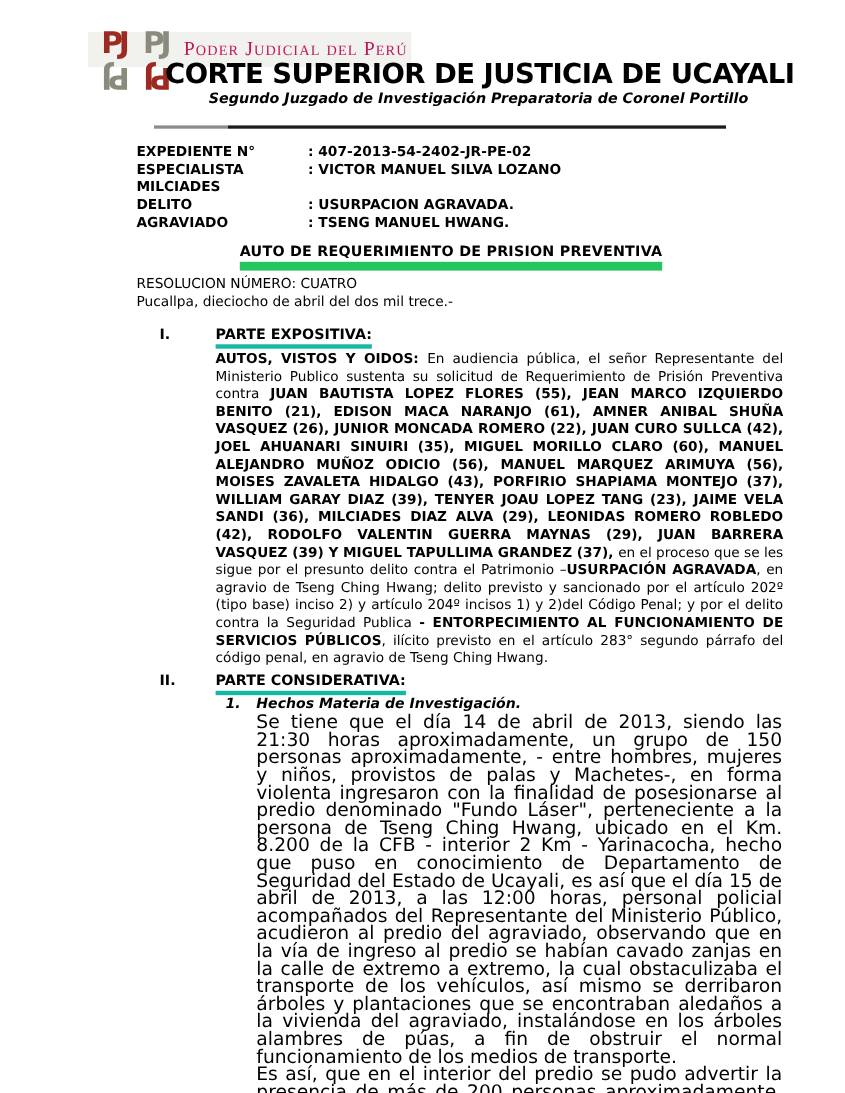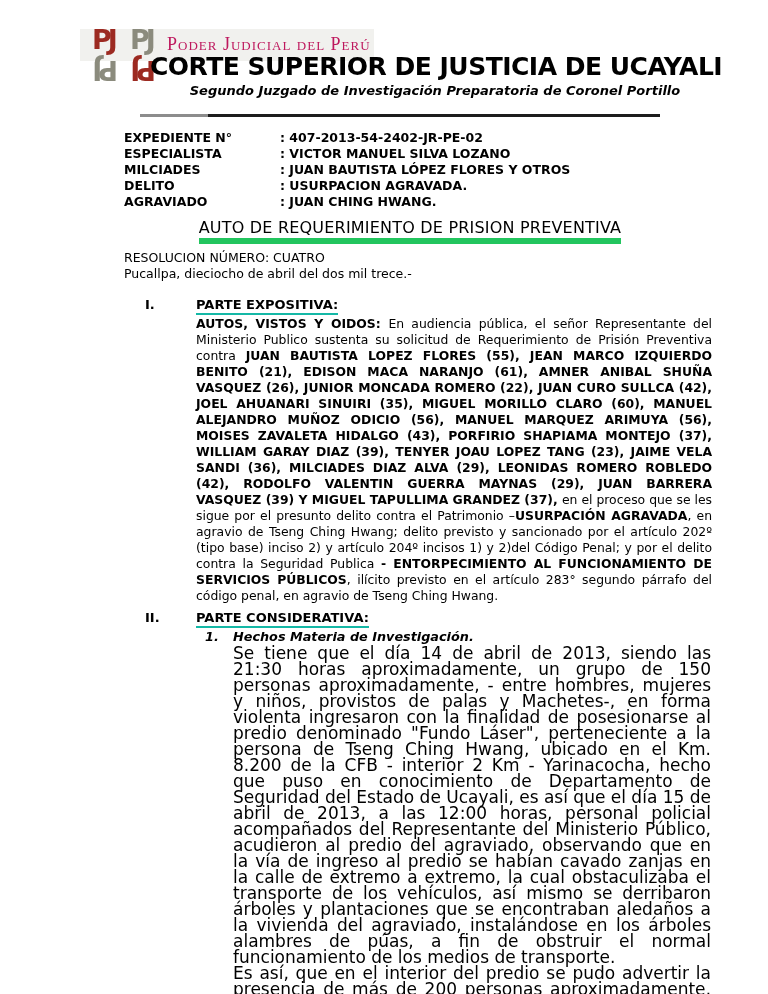--- a/index.html
+++ b/index.html
@@ -39,30 +39,30 @@
     position:absolute;left:140px;top:114px;width:520px;height:3px;
     background:linear-gradient(to right,#8c8c8c 0,#8c8c8c 13%,#1c1c1c 13%,#1c1c1c 100%);
   }
   
   .body-content{position:absolute;left:0;top:128px;width:768px;}
   .case-info{margin:2px 0 0 124px;font-size:12.5px;font-weight:700;line-height:16px;}
   .case-row{display:flex;}
   .case-label{width:156px;flex:0 0 156px;}
   .doc-title{margin:8px 0 0 100px;width:620px;text-align:center;}
   .doc-title span{
-    font-size:16px;font-weight:400;letter-spacing:0.2px;
-    border-bottom:6px solid #22c55e;padding-bottom:1px;white-space:nowrap;
+    font-size:13px;font-weight:700;letter-spacing:0.2px;
+    border-bottom:8px solid #22c55e;padding-bottom:1px;white-space:nowrap;
   }
   .resolution{margin:13px 0 0 124px;font-size:12.5px;line-height:16px;}
   .res-number{font-weight:400;}
   .sec-row{display:flex;margin-left:145px;font-size:13px;line-height:17px;}
   .sec-row.first{margin-top:14px;}
   .sec-row.second{margin-top:5px;}
   .sec-numeral{width:51px;flex:0 0 51px;font-weight:700;}
-  .sec-heading{font-weight:700;border-bottom:2px solid #14b8a6;padding-bottom:0px;}
+  .sec-heading{font-weight:700;border-bottom:4px solid #14b8a6;padding-bottom:0px;}
   .para-expositiva{
     margin:1px 0 0 196px;width:516px;text-align:justify;
     font-size:12.4px;line-height:16px;
   }
   .subsec-row{display:flex;margin-left:205px;font-size:12.8px;line-height:16px;margin-top:1px;}
   .subsec-number{width:28px;flex:0 0 28px;font-weight:700;font-style:italic;}
   .subsec-heading{font-weight:700;font-style:italic;}
   .para-considerativa{
     margin:0 0 0 233px;width:478px;text-align:justify;
     font-size:17px;line-height:16px;
@@ -92,29 +92,28 @@
       <div class="case-row">
         <span class="case-label">EXPEDIENTE N°</span>
         <span class="case-value">: 407-2013-54-2402-JR-PE-02</span>
       </div>
       <div class="case-row">
         <span class="case-label">ESPECIALISTA</span>
         <span class="case-value">: VICTOR MANUEL SILVA LOZANO</span>
       </div>
       <div class="case-row">
         <span class="case-label">MILCIADES</span>
-        <span class="case-value">: JUAN BAUTISTA LÓPEZ FLORES  Y OTROS</span>
       </div>
       <div class="case-row">
         <span class="case-label">DELITO</span>
         <span class="case-value">: USURPACION AGRAVADA.</span>
       </div>
       <div class="case-row">
         <span class="case-label">AGRAVIADO</span>
-        <span class="case-value">: JUAN CHING HWANG.</span>
+        <span class="case-value">: TSENG MANUEL HWANG.</span>
       </div>
     </div>
 
     <div class="doc-title">
       <span>AUTO DE REQUERIMIENTO DE PRISION PREVENTIVA</span>
     </div>
 
     <div class="resolution">
       <div class="res-number">RESOLUCION NÚMERO: CUATRO</div>
       <div class="res-date">Pucallpa, dieciocho de abril del dos mil trece.-</div>

